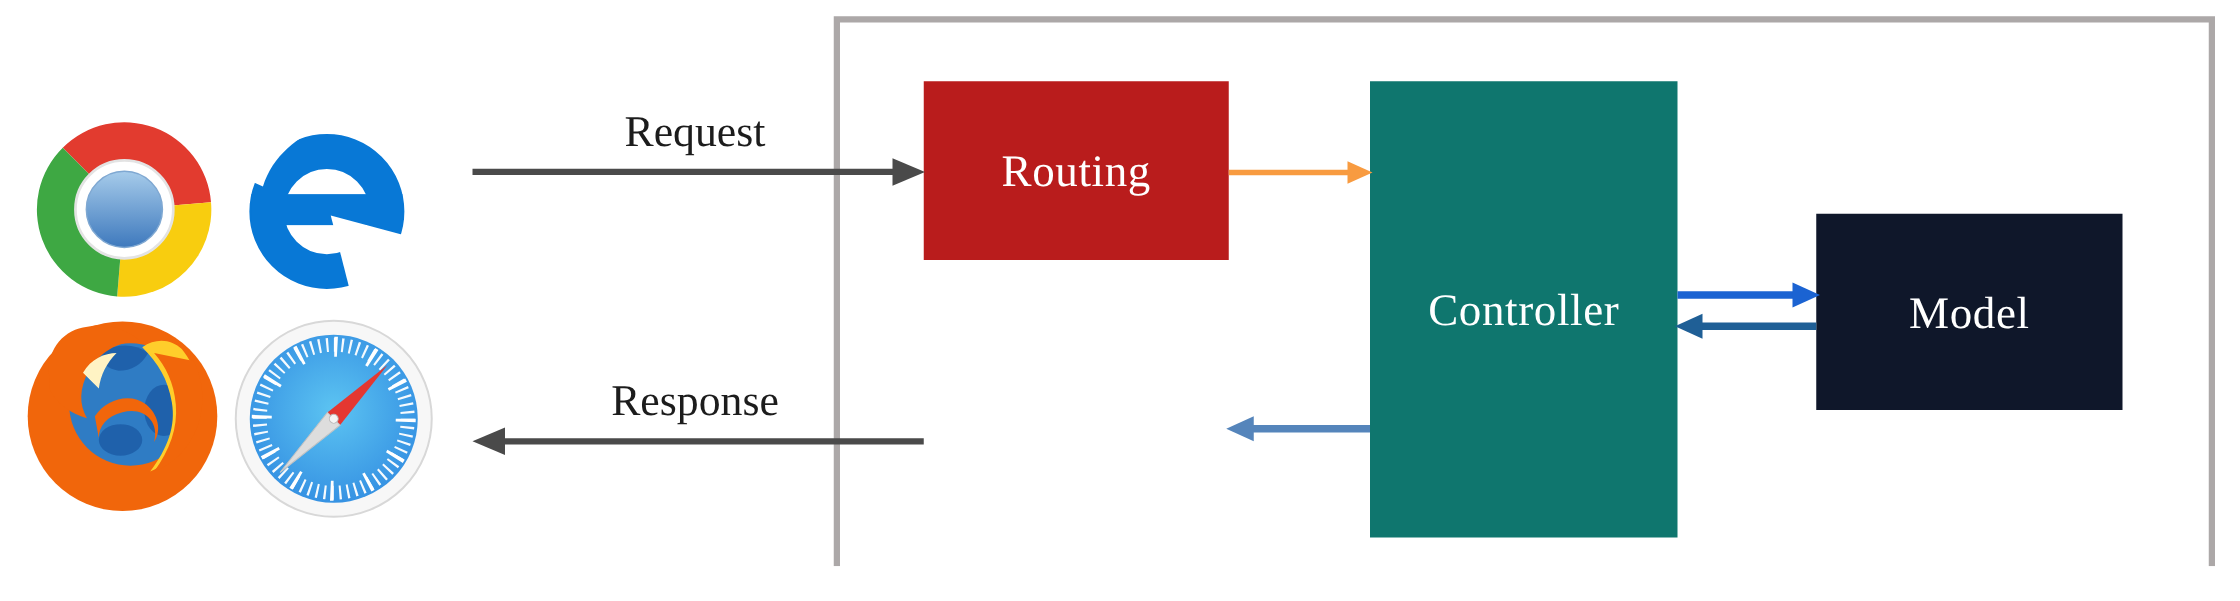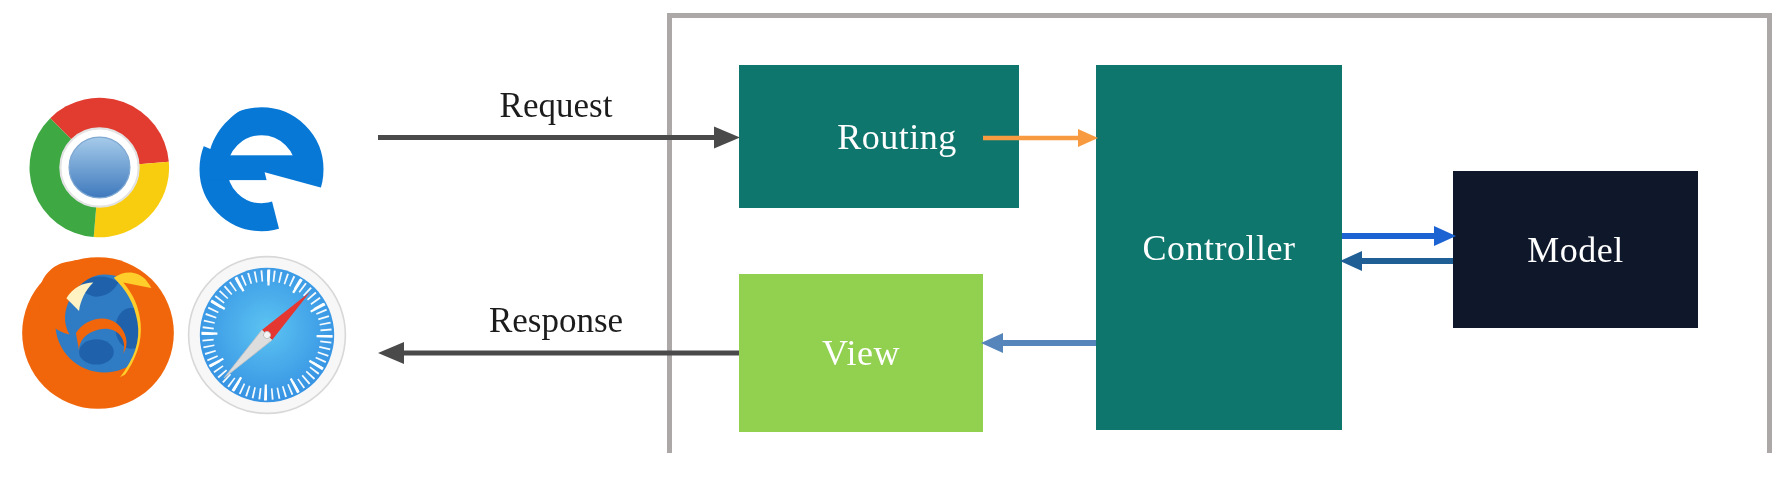--- a/index.html
+++ b/index.html
@@ -82,31 +82,28 @@
       <polygon points="50,88 45.5,50 54.5,50" fill="#DDDDDD" stroke="#C3C3C3" stroke-width="0.5"></polygon>
       <circle cx="50" cy="50" r="2.2" fill="#F5F5F5" stroke="#BBBBBB" stroke-width="0.5"></circle>
     </g>
   </svg>
 
   <div class="flow-label lbl-request">Request</div>
   <div class="flow-label lbl-response">Response</div>
 
   <div class="frame" style="border-color: rgb(172, 168, 168);"></div>
 
-  <div class="box box-routing" style="background: #0f766e; padding-left: 36px;">
+  <div class="box box-routing" style="background: #b91c1c;">
     <span>Routing</span>
   </div>
   <div class="box box-controller" style="background: #0f766e;">
     <span>Controller</span>
   </div>
   <div class="box box-model" style="background: #0f172a;">
     <span>Model</span>
-  </div>
-  <div class="box box-view" style="background: rgb(146, 208, 80);">
-    <span>View</span>
   </div>
 
   <svg class="overlay" viewBox="0 0 1792 481">
     <g>
       <line x1="378" y1="137.5" x2="718" y2="137.5" stroke-width="5" fill="none" style="stroke: rgb(74, 74, 74);"></line>
       <polygon points="740,137.5 714,126.5 714,148.5" style="fill: rgb(74, 74, 74);"></polygon>
     </g>
     <g>
       <line x1="739" y1="353" x2="400" y2="353" stroke-width="5" fill="none" style="stroke: rgb(74, 74, 74);"></line>
       <polygon points="378,353 404,342 404,364" style="fill: rgb(74, 74, 74);"></polygon>

